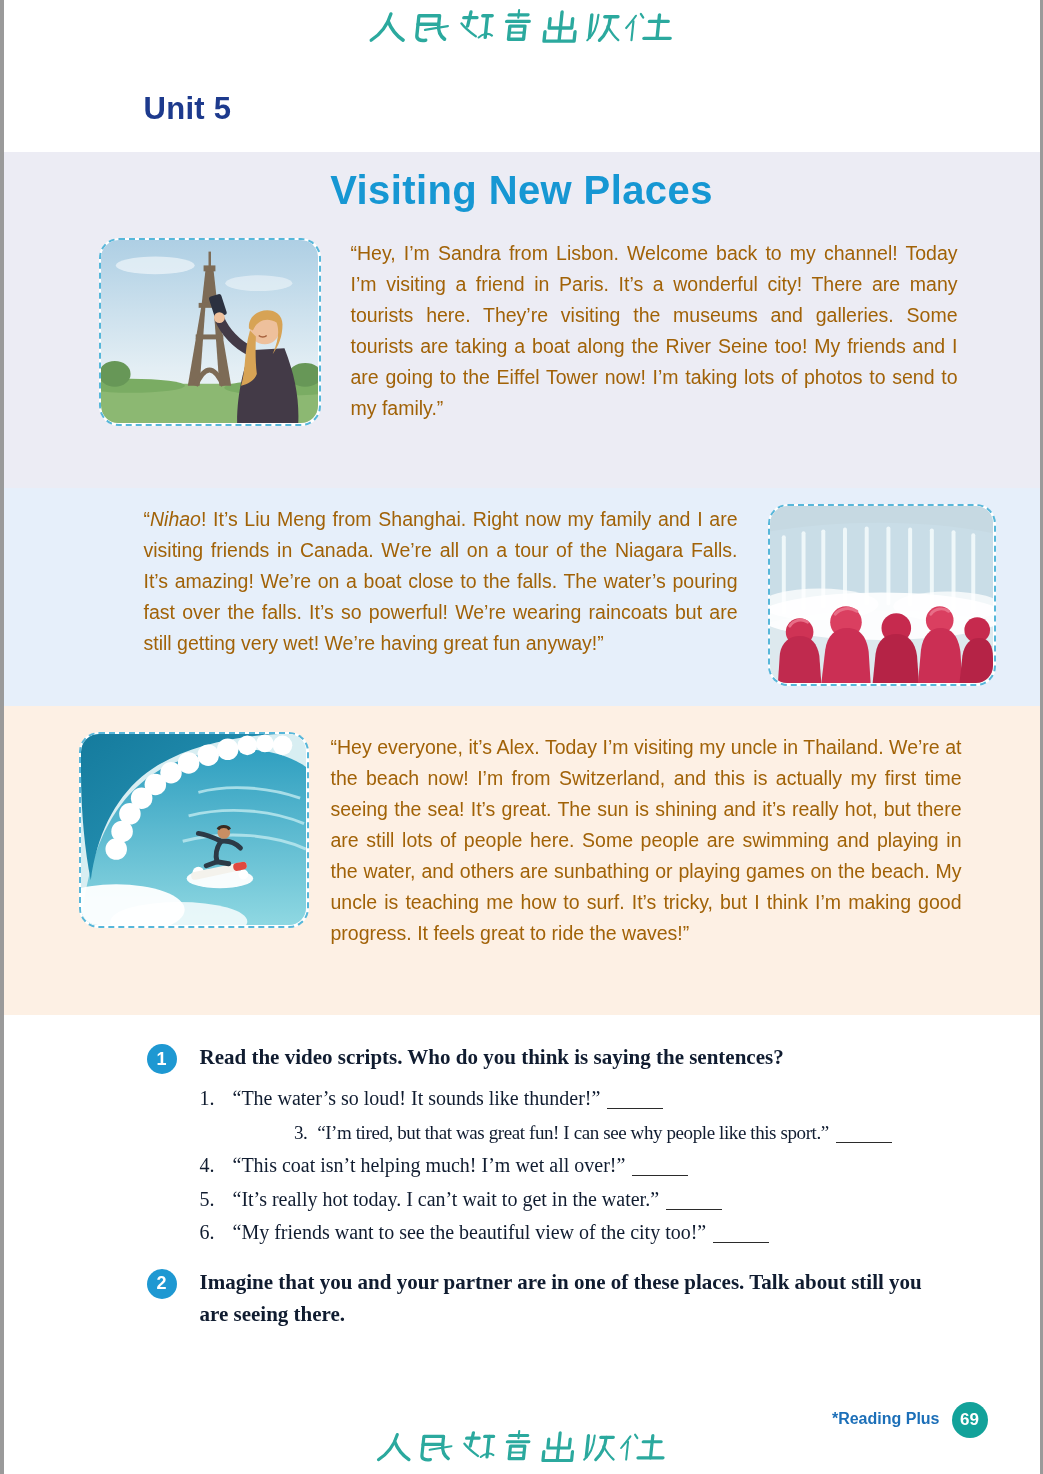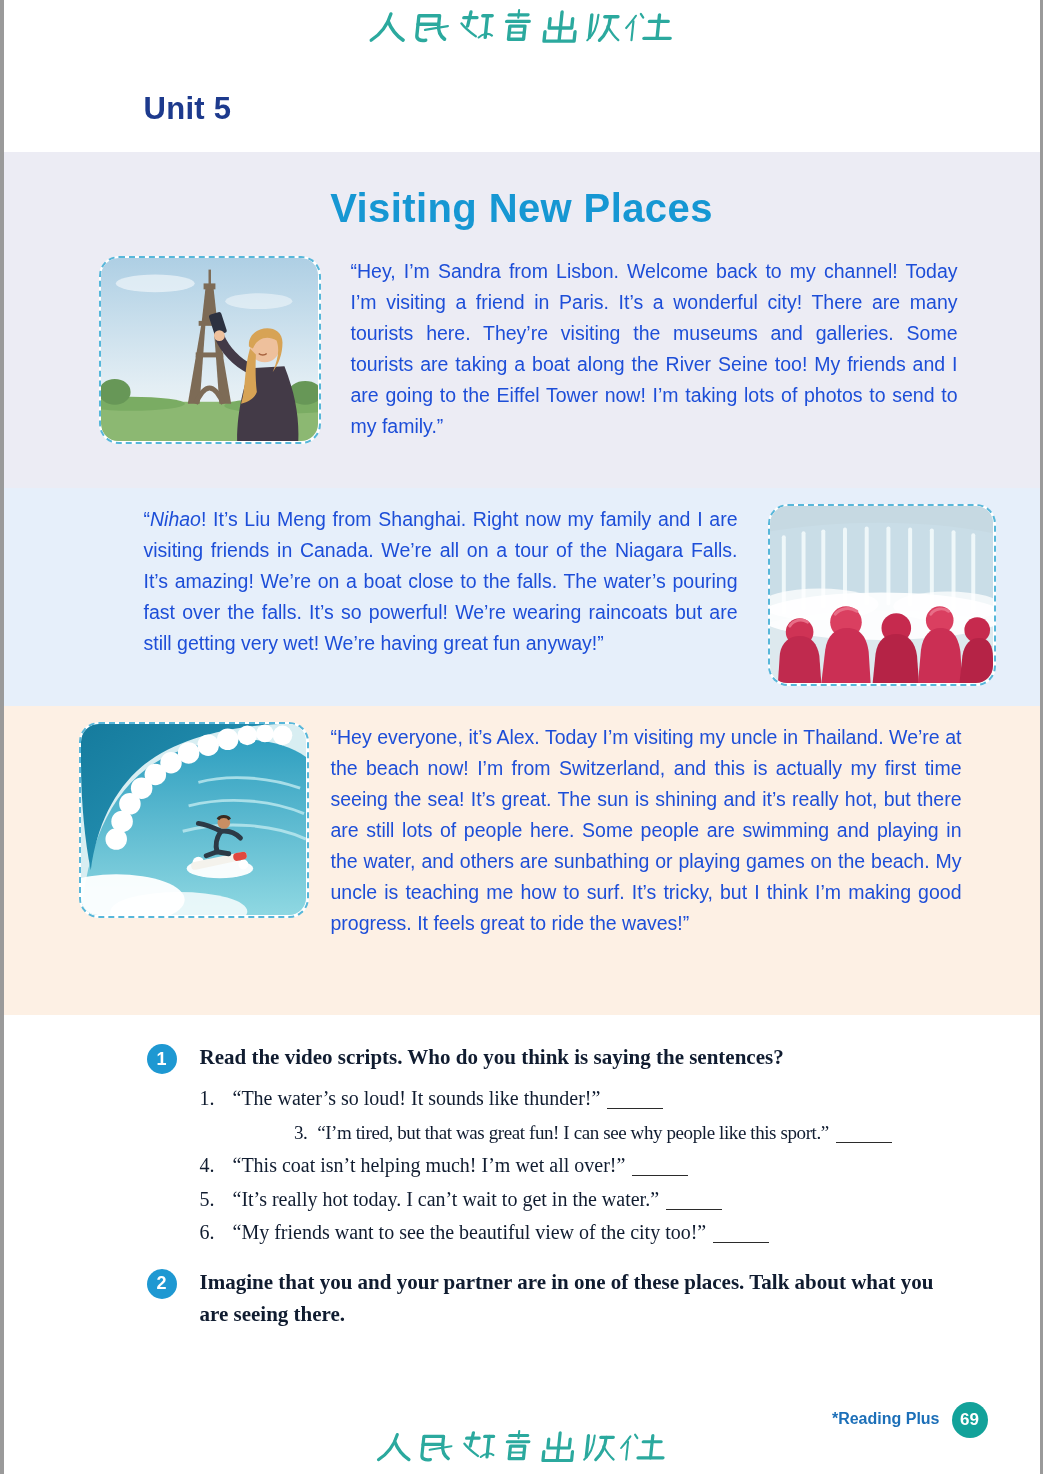--- a/index.html
+++ b/index.html
@@ -7,41 +7,41 @@
   .page {
     position:relative; width:1036px; height:1474px; margin:0 auto;
     background:#ffffff; overflow:hidden;
     font-family:"Liberation Sans", sans-serif;
   }
   .top-banner { height:56px; display:flex; align-items:center; justify-content:center; }
   .logo-svg { display:block; }
   .unit { margin:36px 0 26px 140px; font-size:31px; line-height:34px; font-weight:800; color:#1d3a8d; letter-spacing:.3px; }
 
   .panel { width:100%; }
-  .panel-1 { height:336px; background:#ececf4; padding-top:30px; }
+  .panel-1 { height:336px; background:#ececf4; padding-top:12px; }
   .panel-2 { height:218px; background:#e6effa; padding:16px 44px 0 140px; }
-  .panel-3 { height:309px; background:#fdf0e4; padding:16px 78px 0 75px; }
+  .panel-3 { height:309px; background:#fdf0e4; padding:26px 78px 0 75px; }
 
   .main-title { text-align:center; font-size:40px; line-height:52px; font-weight:800; color:#1697d3; letter-spacing:.4px; }
 
   .row { display:flex; align-items:flex-start; }
   .row-1 { gap:30px; padding:22px 82px 0 95px; }
   .row-2 { gap:30px; }
   .row-3 { gap:22px; }
 
   .photo {
     flex:0 0 auto; border:2.5px dashed #57b7da; border-radius:20px;
     overflow:hidden; background:#fff;
   }
   .photo svg { display:block; border-radius:17px; }
   .photo-1 { width:222px; height:188px; }
   .photo-2 { width:228px; height:182px; }
   .photo-3 { width:230px; height:196px; }
 
-  .script { flex:1 1 auto; font-size:19.5px; line-height:31px; color:#1d4ed8; text-align:justify; }
+  .script { flex:1 1 auto; font-size:19.5px; line-height:31px; color:#a16207; text-align:justify; }
   .italic { font-style:italic; }
 
   .exercises { margin:26px 0 0 143px; width:830px; font-family:"Liberation Serif", serif; color:#101c30; }
   .ex-head { display:flex; gap:23px; align-items:flex-start; }
   .badge {
     flex:0 0 30px; width:30px; height:30px; border-radius:50%; background:#1e98d2;
     color:#fff; font-family:"Liberation Sans", sans-serif; font-weight:bold; font-size:18px;
     display:flex; align-items:center; justify-content:center; margin-top:3px;
   }
   .ex-prompt { font-weight:bold; font-size:21px; line-height:32px; max-width:756px; }
@@ -283,21 +283,21 @@
       </div>
       <div class="ex-item">
         <span class="ex-num">5.</span><span>“It’s really hot today. I can’t wait to get in the water.”</span><span class="blank"></span>
       </div>
       <div class="ex-item">
         <span class="ex-num">6.</span><span>“My friends want to see the beautiful view of the city too!”</span><span class="blank"></span>
       </div>
     </div>
     <div class="ex-head ex2">
       <div class="badge">2</div>
-      <div class="ex-prompt">Imagine that you and your partner are in one of these places. Talk about what you are seeing there.</div>
+      <div class="ex-prompt">Imagine that you and your partner are in one of these places. Talk about still you are seeing there.</div>
     </div>
   </div>
 
   <div class="reading-plus">*Reading Plus</div>
   <div class="page-badge">69</div>
   <div class="bottom-logo">
     <svg class="logo-svg" width="295" height="36" role="img" aria-label="人民教育出版社">
         <use href="#cal-logo"></use>
       </svg>
   </div>

